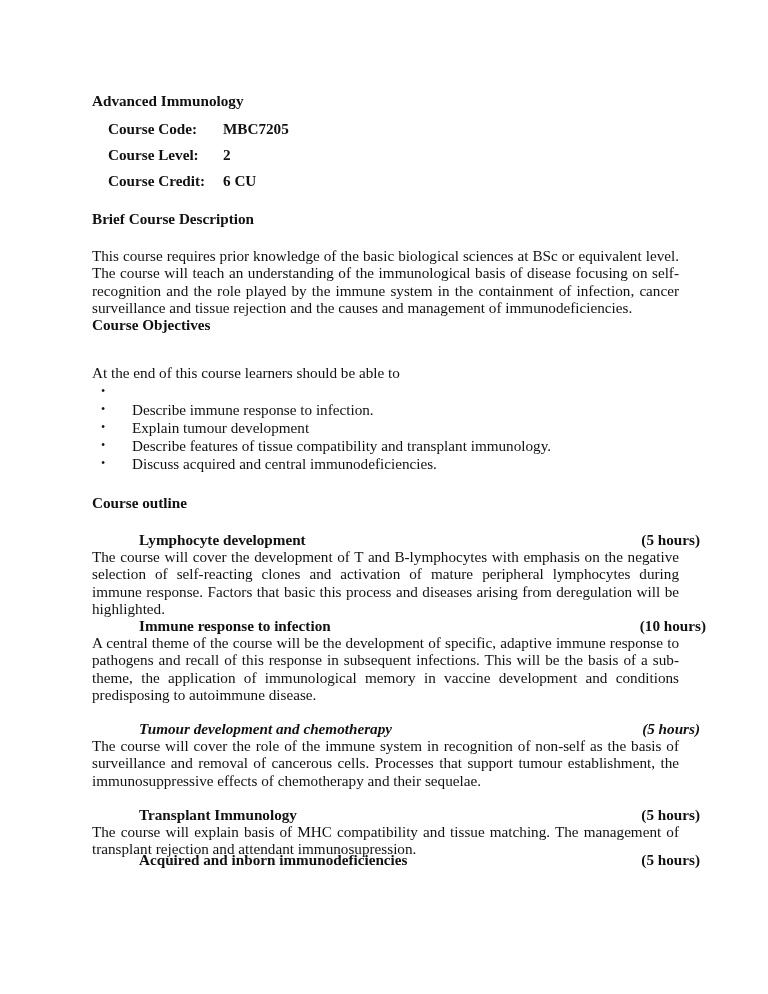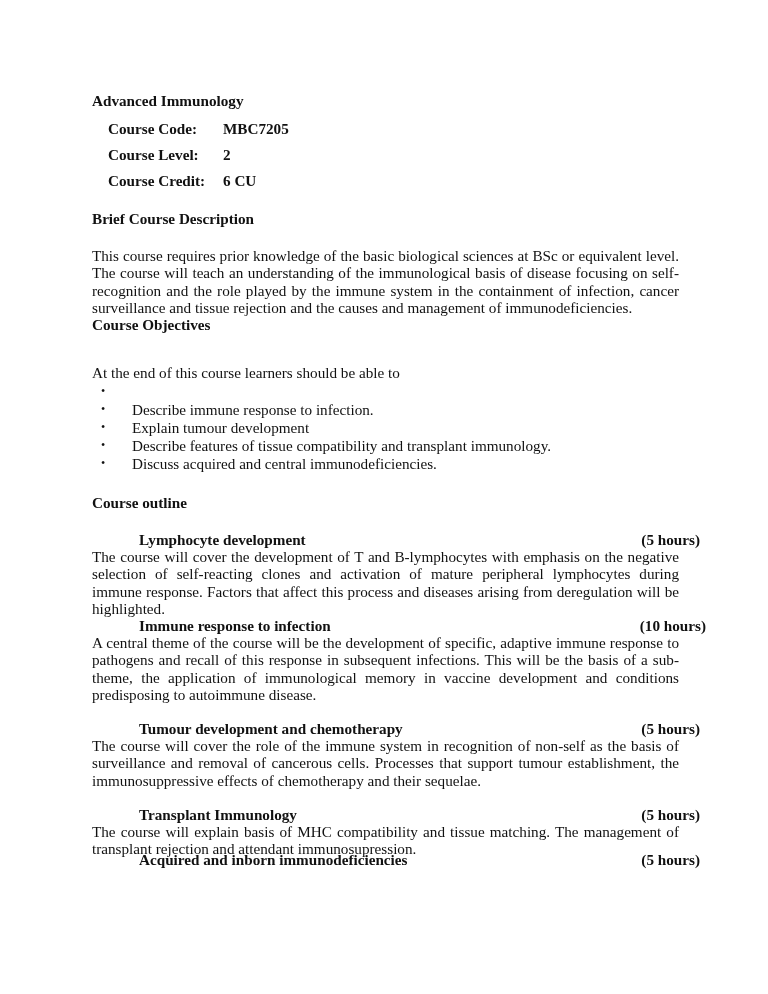--- a/index.html
+++ b/index.html
@@ -55,29 +55,29 @@
     <li><span class="bullet">•</span><span>Describe features of tissue compatibility and transplant immunology.</span></li>
     <li><span class="bullet">•</span><span>Discuss acquired and central immunodeficiencies.</span></li>
   </ul>
 
   <div class="abs b" style="top:494px;">Course outline</div>
 
   <div class="head" style="top:531px;">
     <span>Lymphocyte development</span>
     <span class="hrs">(5 hours)</span>
   </div>
-  <div class="para" style="top:548px;">The course will cover the development of T and B-lymphocytes with emphasis on the negative selection of self-reacting clones and activation of mature peripheral lymphocytes during immune response. Factors that affect this process and diseases arising from deregulation will be highlighted.</div>
+  <div class="para" style="top:548px;">The course will cover the development of T and B-lymphocytes with emphasis on the negative selection of self-reacting clones and activation of mature peripheral lymphocytes during immune response. Factors that basic this process and diseases arising from deregulation will be highlighted.</div>
 
   <div class="head ten" style="top:617px;">
     <span>Immune response to infection</span>
     <span class="hrs">(10 hours)</span>
   </div>
   <div class="para" style="top:634px;">A central theme of the course will be the development of specific, adaptive immune response to pathogens and recall of this response in subsequent infections. This will be the basis of a sub-theme, the application of immunological memory in vaccine development and conditions predisposing to autoimmune disease.</div>
 
-  <div class="head" style="top:720px;">
+  <div class="head" style="top:720px;font-style:italic;">
     <span>Tumour development and chemotherapy</span>
     <span class="hrs">(5 hours)</span>
   </div>
   <div class="para" style="top:737px;">The course will cover the role of the immune system in recognition of non-self as the basis of surveillance and removal of cancerous cells. Processes that support tumour establishment, the immunosuppressive effects of chemotherapy and their sequelae.</div>
 
   <div class="head" style="top:806px;">
     <span>Transplant Immunology</span>
     <span class="hrs">(5 hours)</span>
   </div>
   <div class="para" style="top:823px;">The course will explain basis of MHC compatibility and tissue matching. The management of transplant rejection and attendant immunosupression.</div>

